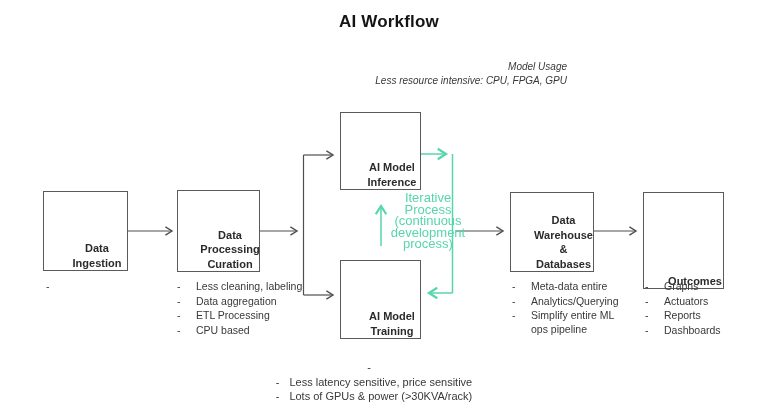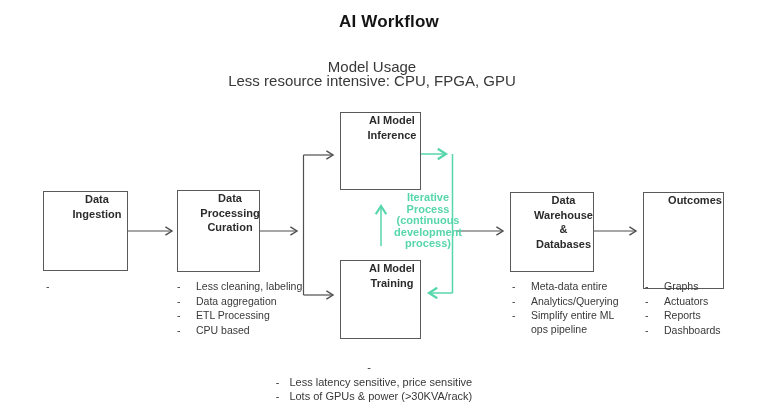--- a/index.html
+++ b/index.html
@@ -13,37 +13,37 @@
   html,body{background:#ffffff;}
   body{font-family:"Liberation Sans", sans-serif;}
   .canvas{
     position:relative;width:768px;height:410px;background:#ffffff;overflow:hidden;
   }
   .title{
     position:absolute;left:0;top:12px;width:768px;text-align:center;
     font-size:17px;font-weight:bold;color:var(--title-black);letter-spacing:.2px;padding-left:10px;
   }
   .subtitle{
-    position:absolute;left:177px;top:60px;width:390px;text-align:center;
-    font-size:15px;line-height:14px;color:var(--text-dark);
+    position:absolute;left:177px;top:60px;width:390px;text-align:right;
+    font-size:10px;line-height:14px;color:var(--text-dark);font-style:italic;
   }
   .node{
     position:absolute;border:1px solid var(--border-gray);background:#ffffff;
-    display:flex;align-items:flex-start;justify-content:center;text-align:center;padding-left:23px;
+    display:flex;align-items:flex-end;justify-content:center;text-align:center;padding-left:23px;
   }
   .node-label{
     font-size:11px;font-weight:bold;line-height:14.5px;color:#2b2b2b;white-space:pre-line;
   }
   .bullets{position:absolute;font-size:10.5px;line-height:13.5px;color:var(--text-dark);}
   .bullet{display:flex;margin-bottom:1px;}
   .dash{flex:0 0 auto;width:6px;margin-right:13px;}
   .bullet-text{flex:1 1 auto;}
   .iterative-label{
     position:absolute;left:390px;top:192px;width:76px;text-align:center;
-    font-size:11px;font-weight:bold;line-height:11.5px;color:var(--accent-green);
+    font-size:13px;font-weight:normal;line-height:11.5px;color:var(--accent-green);
     white-space:pre-line;
   }
   .footnote{
     position:absolute;left:214px;top:360px;width:320px;
     font-size:11px;line-height:14.5px;color:var(--text-dark);
   }
   .foot-line{display:flex;justify-content:center;}
   .foot-line .dash{width:auto;margin-right:10px;}
   svg.connectors{position:absolute;left:0;top:0;pointer-events:none;}
   .ln-gray{stroke:var(--line-gray);stroke-width:1.2;fill:none;}

